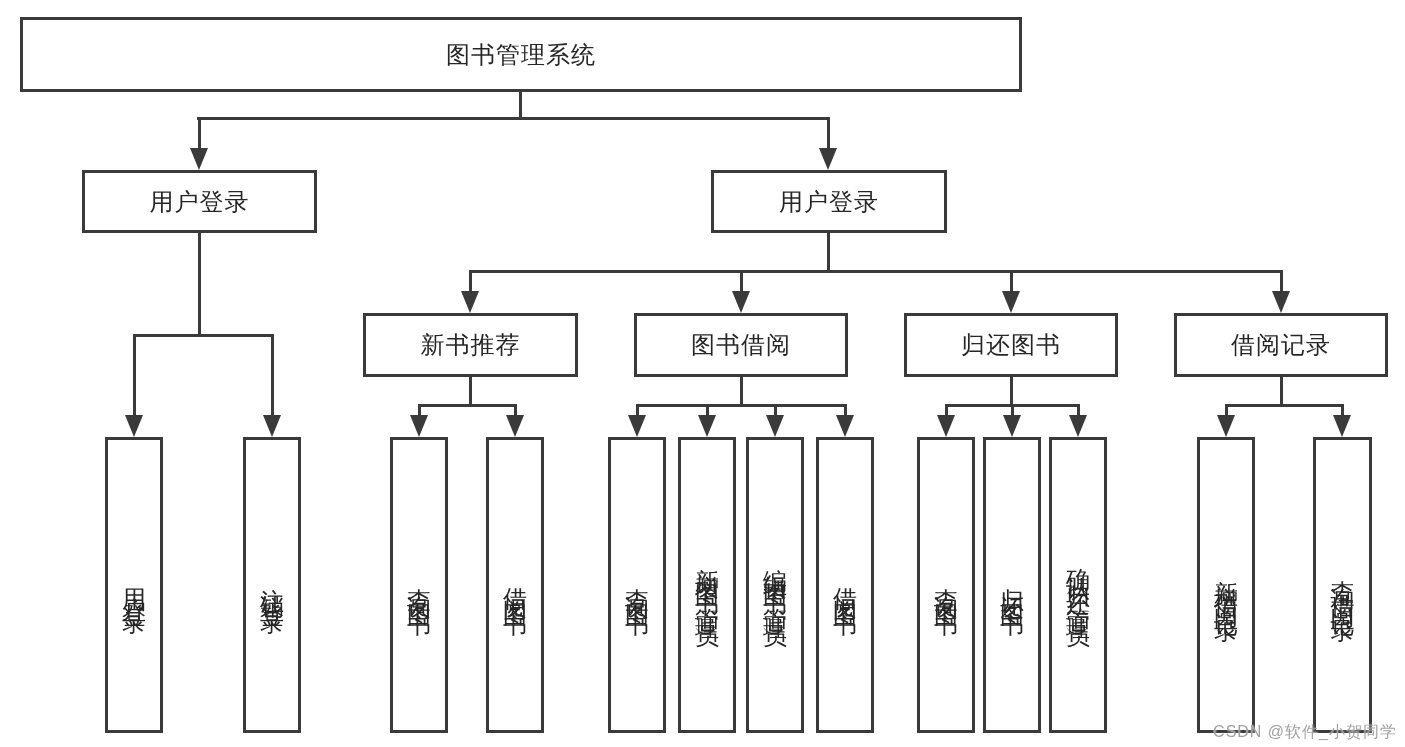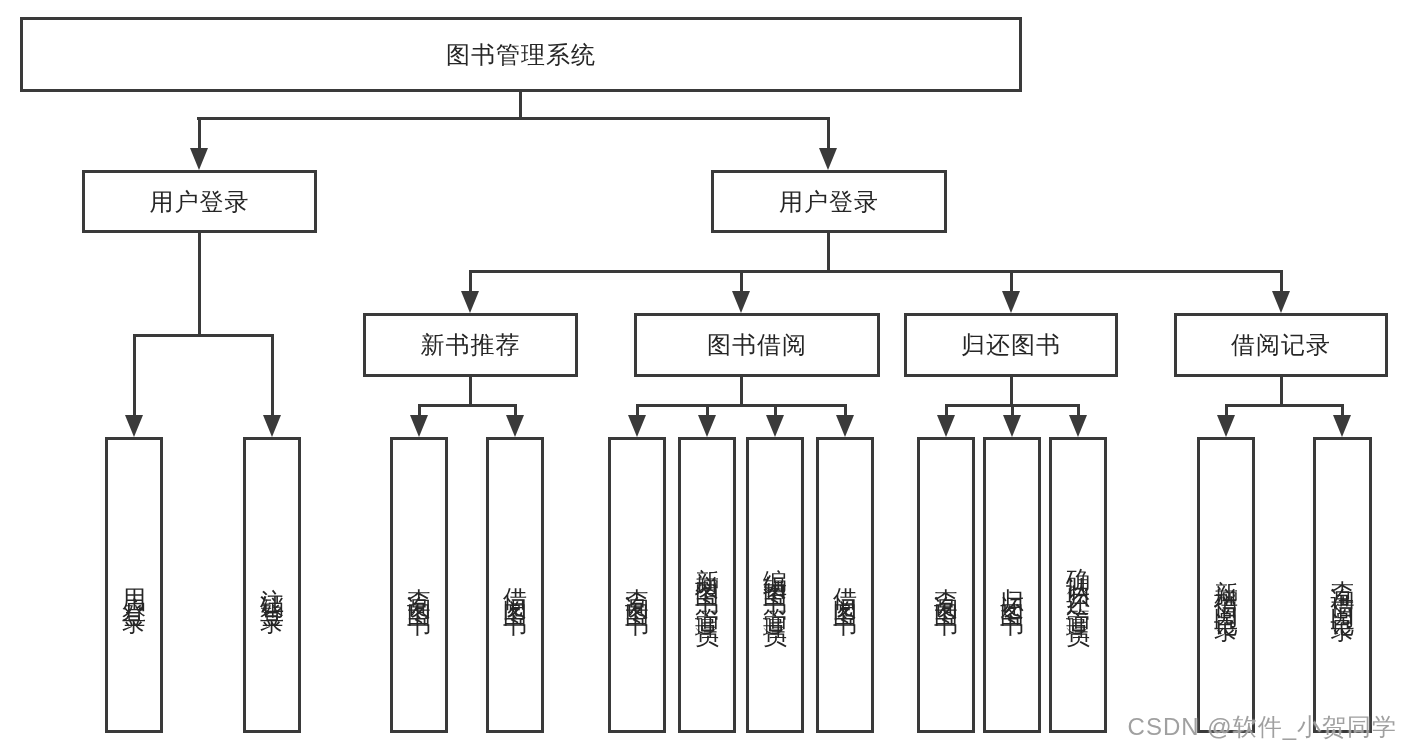--- a/index.html
+++ b/index.html
@@ -50,21 +50,21 @@
     width: 0;
     height: 0;
     border-left: 9px solid transparent;
     border-right: 9px solid transparent;
     border-top: 22px solid #3a3a3a;
   }
   .watermark {
     position: absolute;
     right: 8px;
     bottom: 4px;
-    font-size: 24px;
+    font-size: 16px;
     color: rgba(152, 152, 152, 0.92);
     text-shadow: 0 0 2px #ffffff;
     z-index: 10;
     letter-spacing: 1px;
   }
 </style>
 </head>
 <body>
 
 <div class="canvas">
@@ -101,21 +101,21 @@
   <div class="vl" style="left:740px; top:270px; width:3px; height:23px;"></div>
   <div class="arrow" style="left:732px; top:291px;"></div>
   <div class="vl" style="left:1010px; top:270px; width:3px; height:23px;"></div>
   <div class="arrow" style="left:1002px; top:291px;"></div>
   <div class="vl" style="left:1280px; top:270px; width:3px; height:23px;"></div>
   <div class="arrow" style="left:1272px; top:291px;"></div>
 
   <div class="box" style="left:363px; top:313px; width:215px; height:64px;">
     <span>新书推荐</span>
   </div>
-  <div class="box" style="left:634px; top:313px; width:246px; height:64px;">
+  <div class="box" style="left:634px; top:313px; width:214px; height:64px;">
     <span>图书借阅</span>
   </div>
   <div class="box" style="left:904px; top:313px; width:214px; height:64px;">
     <span>归还图书</span>
   </div>
   <div class="box" style="left:1174px; top:313px; width:214px; height:64px;">
     <span>借阅记录</span>
   </div>
 
   <div class="vl" style="left:469px; top:377px; width:3px; height:29px;"></div>

